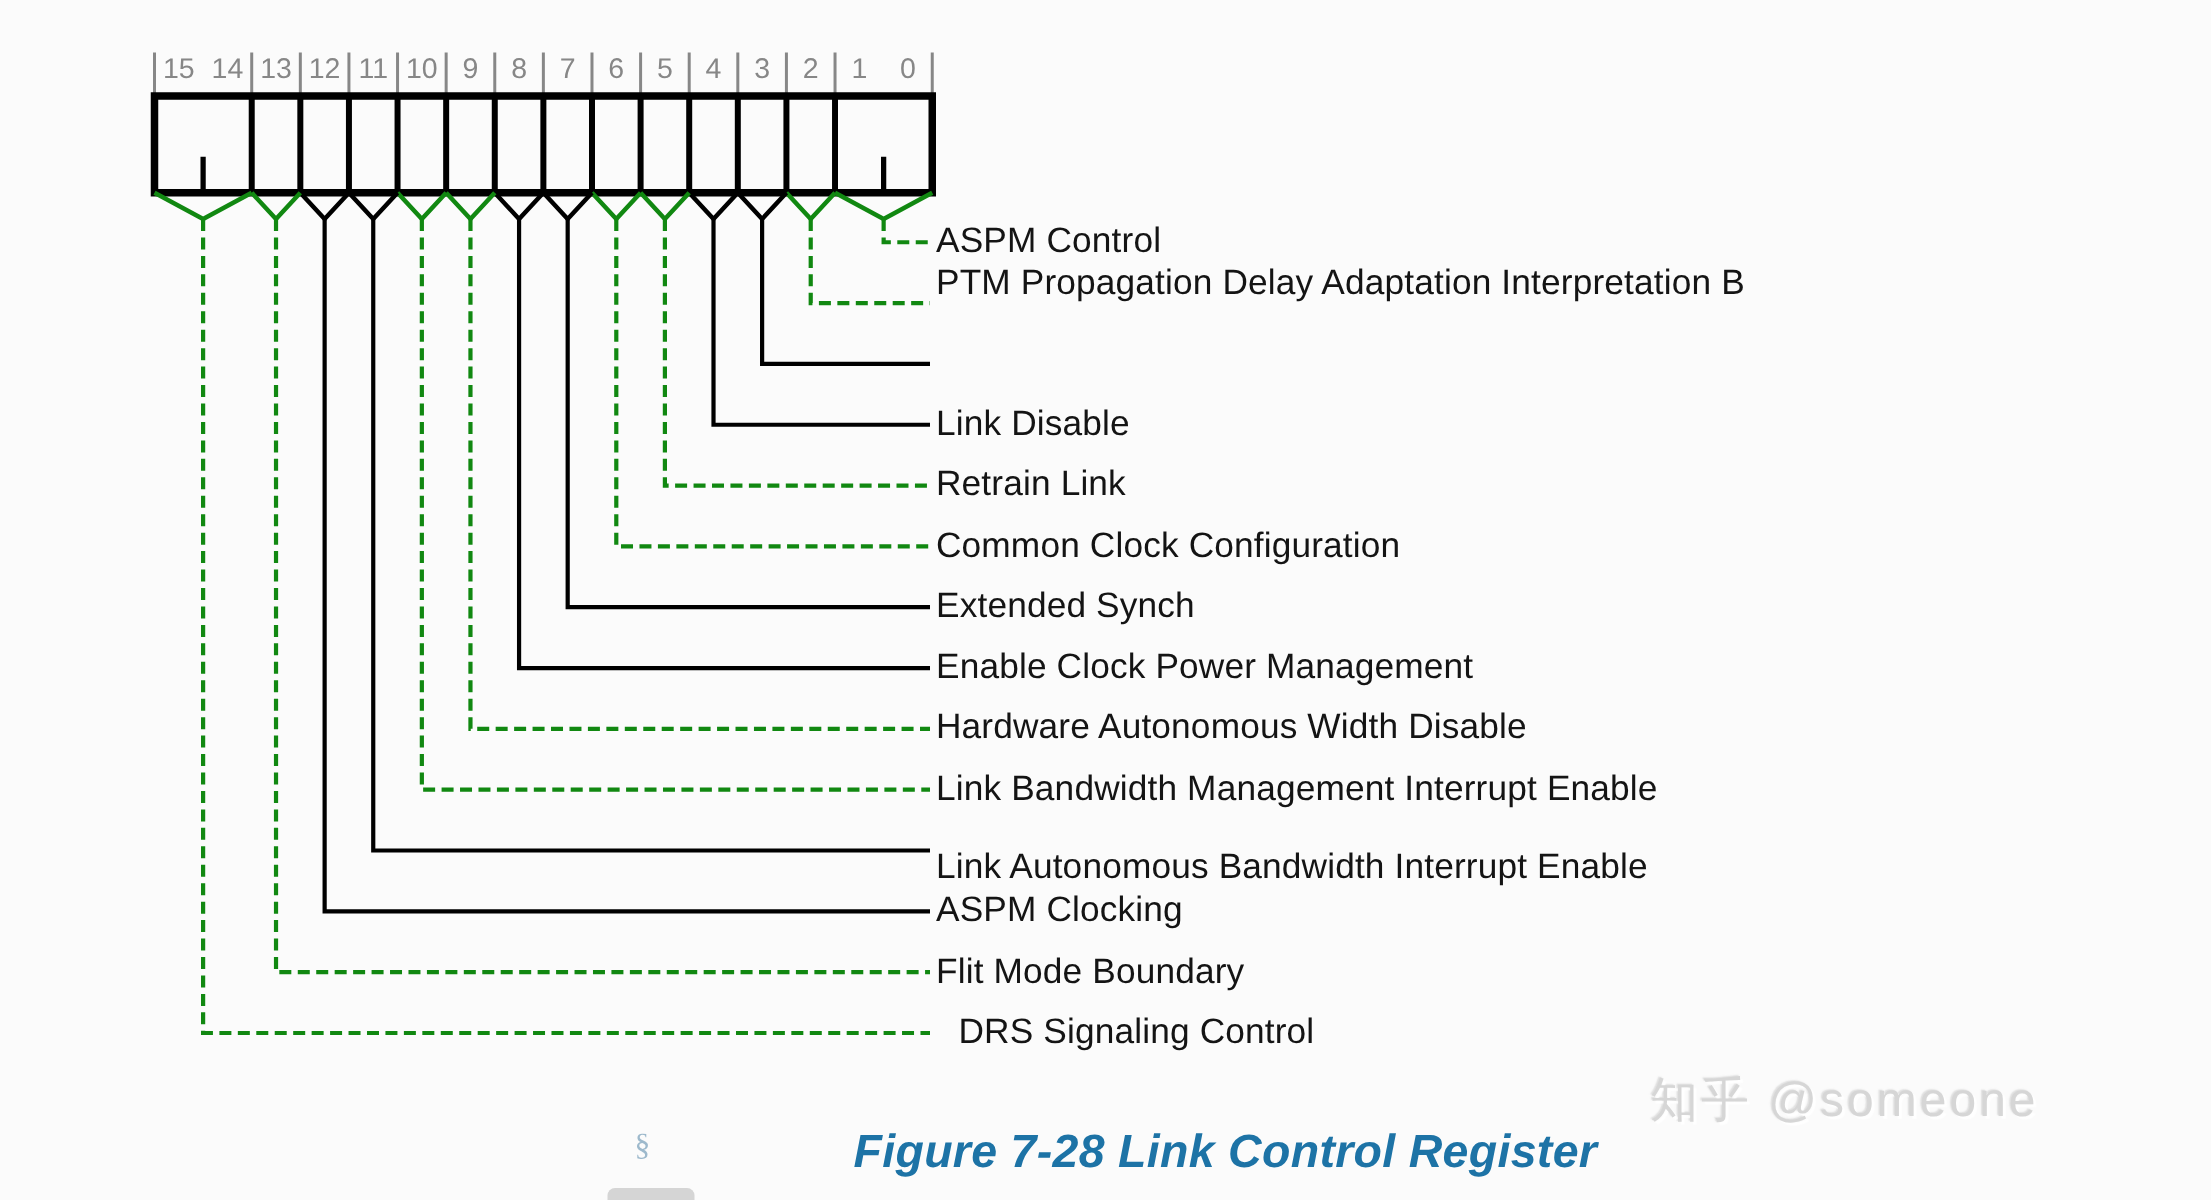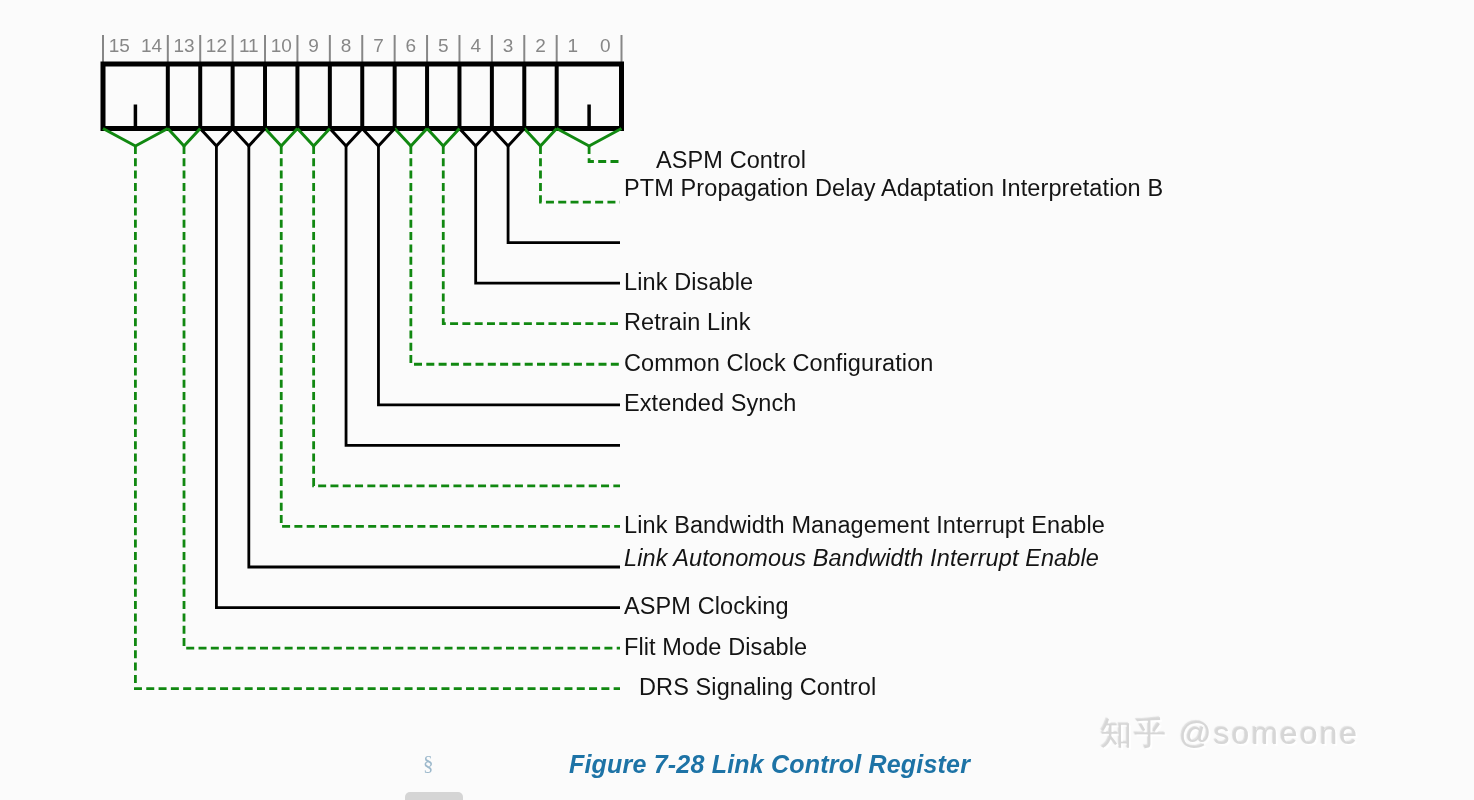--- a/index.html
+++ b/index.html
@@ -45,21 +45,21 @@
     left: 423px;
     top: 751px;
     font-size: 21px;
     color: var(--section-mark-blue, #9db9cc);
     font-family: "Liberation Serif", serif;
   }
   .figure-caption {
     position: absolute;
     left: 569px;
     top: 750px;
-    font-size: 25px;
+    font-size: 31px;
     font-style: italic;
     font-weight: 600;
     letter-spacing: 0.2px;
     color: var(--caption-blue, #1d73a6);
     white-space: nowrap;
   }
   .watermark {
     position: absolute;
     left: 1100px;
     top: 712px;
@@ -156,30 +156,32 @@
       <path d="M 248.828125 146 L 248.828125 567 L 620 567" fill="none" stroke="#000000" stroke-width="2.8"></path>
       <path d="M 200.21875 128.5 L 216.421875 146 L 232.625 128.5" fill="none" stroke="#000000" stroke-width="3" stroke-linejoin="round"></path>
       <path d="M 216.421875 146 L 216.421875 607.55 L 620 607.55" fill="none" stroke="#000000" stroke-width="2.8"></path>
       <path d="M 167.8125 128.5 L 184.015625 146 L 200.21875 128.5" fill="none" stroke="#118811" stroke-width="3" stroke-linejoin="round"></path>
       <path d="M 184.015625 146 L 184.015625 648.0999999999999 L 620 648.0999999999999" fill="none" stroke="#118811" stroke-width="2.8" stroke-dasharray="8 4.3"></path>
       <path d="M 103 128.5 L 135.40625 146 L 167.8125 128.5" fill="none" stroke="#118811" stroke-width="3" stroke-linejoin="round"></path>
       <path d="M 135.40625 146 L 135.40625 688.65 L 620 688.65" fill="none" stroke="#118811" stroke-width="2.8" stroke-dasharray="8 4.3"></path>
     </svg>
 
   <div id="field-labels">
-      <div class="field-label" style="top: 144px; margin-left: 32px;">ASPM Control</div>
+      <div class="field-label" style="top: 144px;">ASPM Control</div>
       <div class="field-label" style="top: 172px;">PTM Propagation Delay Adaptation Interpretation B</div>
       <div class="field-label" style="top: 265.65px;">Link Disable</div>
       <div class="field-label" style="top: 306.2px;">Retrain Link</div>
       <div class="field-label" style="top: 387.3px;">Extended Synch</div>
       <div class="field-label" style="top: 346.75px;">Common Clock Configuration</div>
+      <div class="field-label" style="top: 427.85px;">Enable Clock Power Management</div>
+      <div class="field-label" style="top: 468.4px;">Hardware Autonomous Width Disable</div>
       <div class="field-label" style="top: 508.95px;">Link Bandwidth Management Interrupt Enable</div>
-      <div class="field-label" style="top: 542px; font-style: italic;">Link Autonomous Bandwidth Interrupt Enable</div>
+      <div class="field-label" style="top: 561px;">Link Autonomous Bandwidth Interrupt Enable</div>
       <div class="field-label" style="top: 590.05px;">ASPM Clocking</div>
-      <div class="field-label" style="top: 630.6px;">Flit Mode Disable</div>
+      <div class="field-label" style="top: 630.6px;">Flit Mode Boundary</div>
       <div class="field-label" style="top: 671.15px; margin-left: 15px;">DRS Signaling Control</div>
     </div>
 
   <span class="section-mark">§</span>
 
   <div class="figure-caption">Figure 7-28 Link Control Register</div>
 
   <div class="watermark">知乎 @someone</div>
 
   <div class="scroll-thumb"></div>

